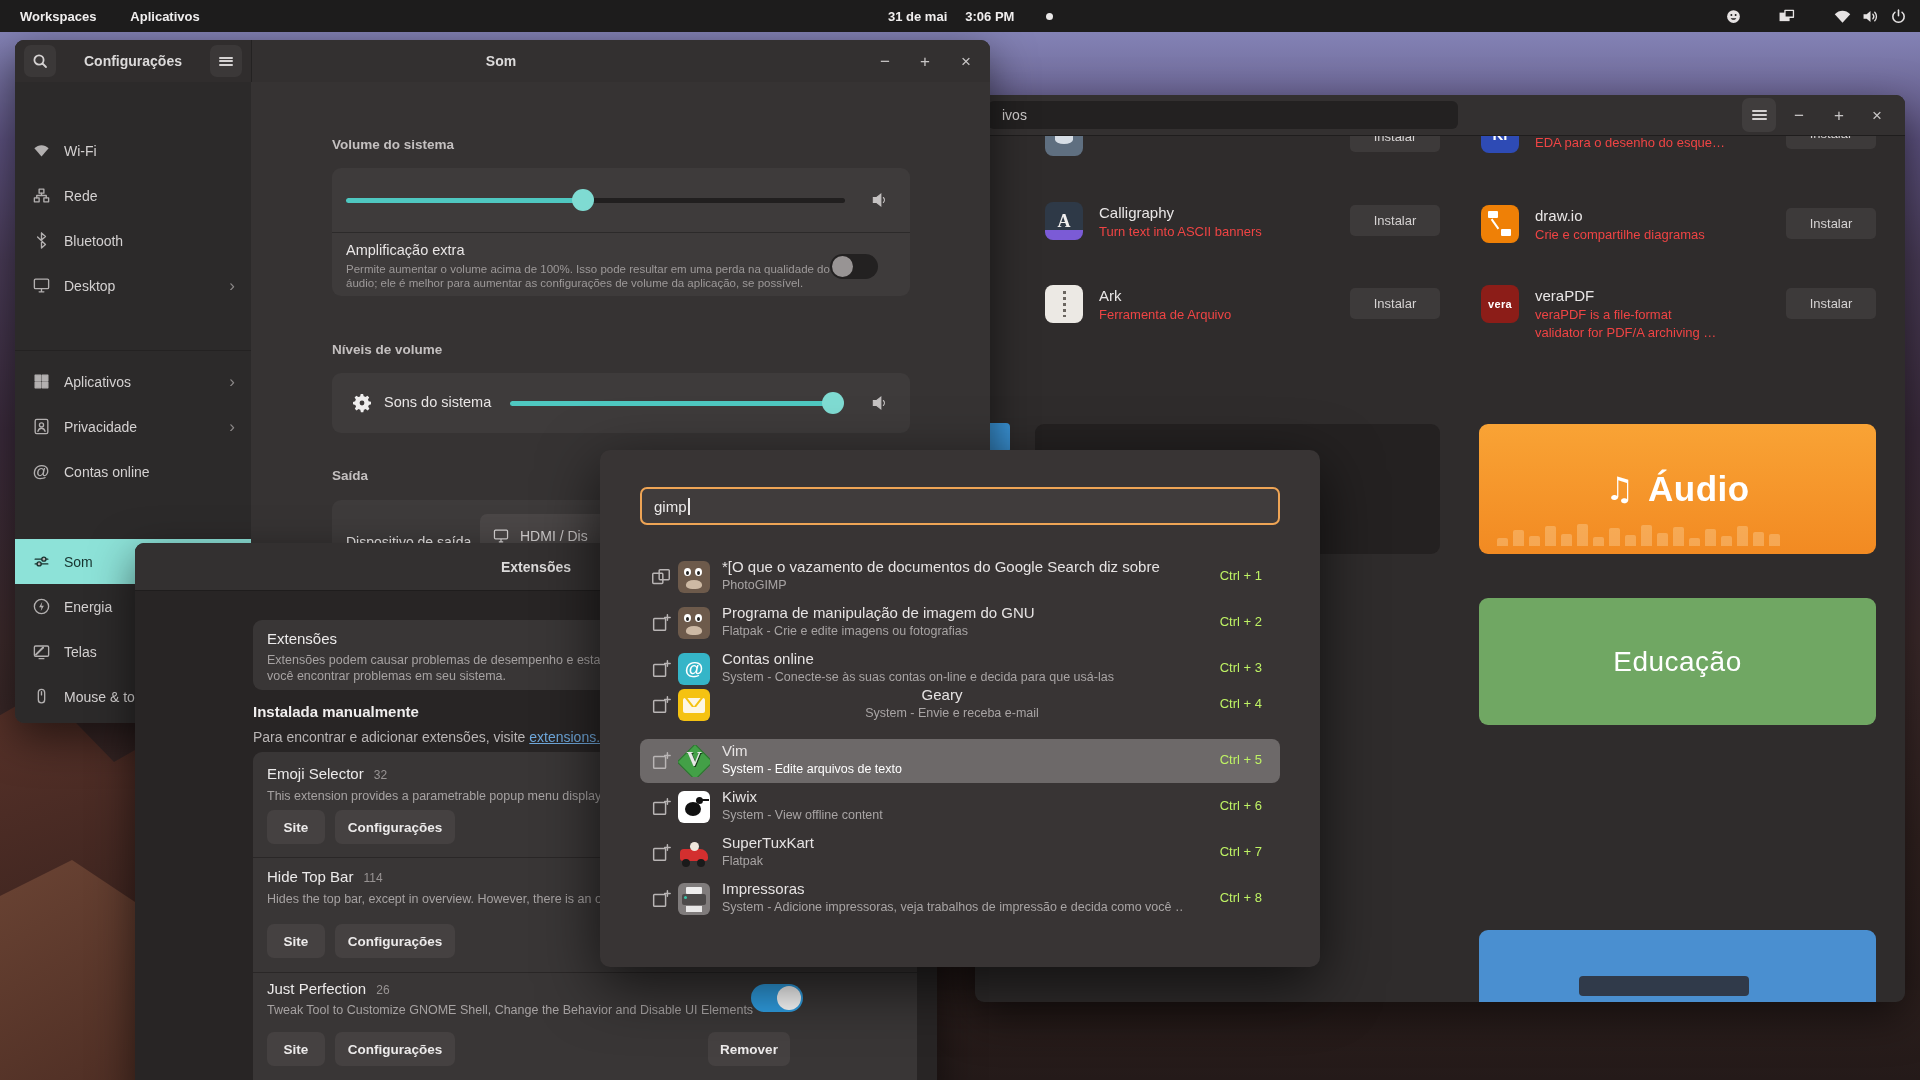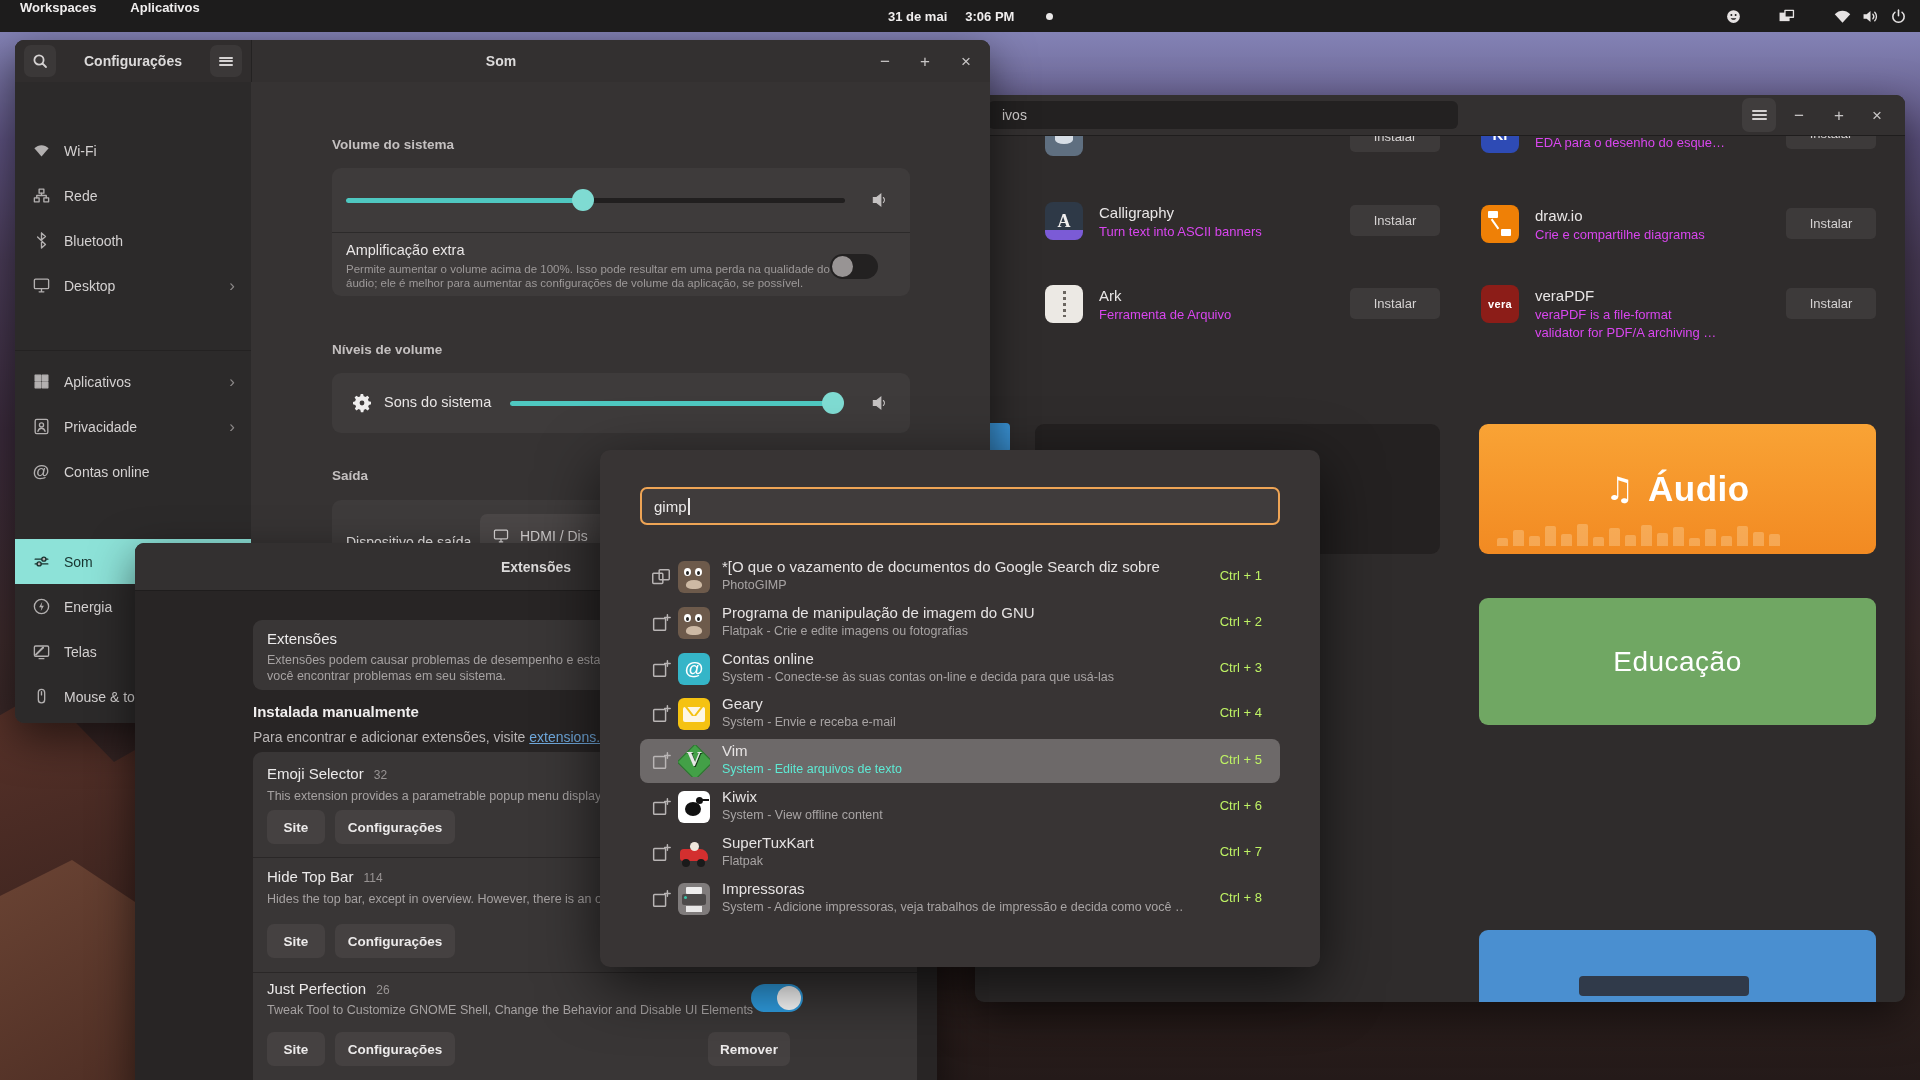--- a/index.html
+++ b/index.html
@@ -9,21 +9,21 @@
     background:linear-gradient(180deg,#8e8fc4 0px,#7a77a8 60px,#5d5280 140px,#4a3c58 260px,#3b2b3c 430px,#3c2a2b 640px,#30211f 840px,#251a19 1080px);
     -webkit-font-smoothing:antialiased;
   }
   .rock{position:absolute}
   .rock-a{left:-40px;top:690px;width:280px;height:400px;background:linear-gradient(160deg,#5a332a,#3c241f 60%,#2e1b18);clip-path:polygon(0 12%,30% 0,55% 18%,80% 8%,100% 30%,100% 100%,0 100%)}
   .rock-b{left:-20px;top:860px;width:230px;height:230px;background:linear-gradient(150deg,#6b4434,#4a2b22);clip-path:polygon(0 20%,40% 0,100% 40%,100% 100%,0 100%)}
   .rock-c{right:0;top:990px;width:1010px;height:90px;background:linear-gradient(180deg,#2c1f1d,#241a19)}
 
   
   #topbar{position:absolute;left:0;top:0;width:1920px;height:32px;background:#1d1c1c;z-index:50;color:#f0eeee;font-size:13px;font-weight:bold}
-  #topbar .tb-left{position:absolute;left:20px;top:0;height:32px;display:flex;align-items:flex-start;gap:34px}
+  #topbar .tb-left{position:absolute;left:20px;top:0;height:32px;display:flex;align-items:center;gap:34px}
   #topbar .tb-center{position:absolute;left:888px;top:0;height:32px;display:flex;align-items:center;gap:18px}
   #topbar .dot{width:7px;height:7px;border-radius:50%;background:#e9e7e7;margin-left:14px}
   #topbar .tb-right{position:absolute;right:12px;top:0;height:32px;display:flex;align-items:center}
   #topbar .tb-right .ticon{width:20px;height:20px;display:flex;align-items:center;justify-content:center}
   #topbar .tb-right svg{stroke:#e6e3e3;fill:none;stroke-width:1.7;stroke-linecap:round;stroke-linejoin:round}
 
   
   .window{position:absolute;border-radius:9px;box-shadow:0 14px 44px rgba(0,0,0,.55);overflow:hidden}
   .titlebar{position:absolute;left:0;top:0;right:0;background:#333030;border-bottom:1px solid #1f1d1d}
   .wc{font-size:17px;color:#c9c6c6;line-height:1}
@@ -33,21 +33,21 @@
   #store{left:975px;top:95px;width:930px;height:907px;background:#2f2c2c;z-index:1}
   #store .titlebar{height:40px;z-index:5}
   #store .search-entry{position:absolute;left:13px;top:6px;width:470px;height:28px;background:#232121;border-radius:6px;color:#d0cdcd;font-size:14px;display:flex;align-items:center;padding-left:14px;box-sizing:border-box}
   #store .menu-btn{position:absolute;left:767px;top:3px;width:34px;height:34px;background:#403d3d;border-radius:7px;display:flex;align-items:center;justify-content:center}
   #store .menu-btn .bar{display:block;width:15px;height:2px;background:#d5d2d2;border-radius:1px;margin:1.6px 0}
   #store .swc{position:absolute;top:0;width:28px;height:40px;display:flex;align-items:center;justify-content:center}
   .srow{position:absolute;height:56px;display:flex;align-items:flex-start}
   .srow .sicon{width:38px;height:38px;border-radius:8px;flex:0 0 38px;display:flex;align-items:center;justify-content:center;font-weight:bold;color:#fff}
   .srow .stext{margin-left:16px;padding-top:1px}
   .srow .sname{font-size:15px;color:#e9e6e6;line-height:20px}
-  .srow .sdesc{font-size:13px;color:#d946ef;line-height:18px}
+  .srow .sdesc{font-size:13px;color:#ef4444;line-height:18px}
   .srow .install{position:absolute;right:0;top:3px;width:90px;height:31px;background:#3d3a3a;border:none;border-radius:5px;color:#d5d2d2;font-size:13px;font-family:inherit}
   .tile{position:absolute;border-radius:9px;color:#fff;display:flex;align-items:center;justify-content:center}
   .tile .tlabel{font-size:35px;font-weight:bold;letter-spacing:.5px}
   #tile-audio .note{font-size:32px;margin-right:14px;font-family:"DejaVu Sans",sans-serif;font-weight:normal}
   #tile-audio .eq{position:absolute;left:18px;bottom:8px;display:flex;align-items:flex-end;gap:5px}
   #tile-audio .eq i{display:block;width:11px;background:rgba(255,240,210,.28);border-radius:2px 2px 0 0}
   #tile-purple .tlabel{position:absolute;left:84px;top:44px;font-weight:normal;font-size:28px}
   #tile-bottomblue .cutmark{position:absolute;left:100px;bottom:6px;width:170px;height:20px;background:#2b2b33;border-radius:4px;opacity:.85}
 
   
@@ -106,21 +106,21 @@
   #popup{position:absolute;left:600px;top:450px;width:720px;height:517px;background:#383434;border-radius:10px;z-index:4;box-shadow:0 18px 60px rgba(0,0,0,.65)}
   #popup .search{position:absolute;left:40px;top:37px;width:640px;height:38px;box-sizing:border-box;background:#403c3c;border:2px solid #eea455;border-radius:7px;display:flex;align-items:center;padding-left:12px;font-size:15px;color:#eceaea}
   #popup .caret{display:inline-block;width:2px;height:17px;background:#e9e7e7;margin-left:1px}
   .prow{position:absolute;left:40px;width:640px;height:44px}
   .prow.sel{background:#6d6969;border-radius:8px}
   .prow .launch{position:absolute;left:10px;top:11px;width:22px;height:22px}
   .prow .launch svg{stroke:#b9b5b5;fill:none;stroke-width:1.6;stroke-linecap:round;stroke-linejoin:round}
   .prow .aicon{position:absolute;left:38px;top:6px;width:32px;height:32px;border-radius:6px;display:flex;align-items:center;justify-content:center;overflow:hidden}
   .prow .ptitle{position:absolute;left:82px;top:3px;width:440px;font-size:15px;color:#e6e3e3;white-space:nowrap;overflow:hidden}
   .prow .psub{position:absolute;left:82px;top:23px;width:460px;font-size:12.5px;color:#a8a4a4;white-space:nowrap;overflow:hidden}
-  .prow.sel .psub{color:#5eead4}
+  .prow.sel .psub{color:#ffffff}
   .prow .pshort{position:absolute;right:18px;top:13px;font-size:13px;color:#bef264}
 
   
   .ai-gimp{background:#6d5a4b;position:relative}
   .ai-gimp .eye{position:absolute;width:7px;height:8px;background:#fff;border-radius:50%;top:7px}
   .ai-gimp .eye:after{content:"";position:absolute;left:2px;top:3px;width:3px;height:4px;background:#222;border-radius:50%}
   .ai-gimp .snout{position:absolute;left:8px;bottom:4px;width:16px;height:9px;background:#cdb9a4;border-radius:50% 50% 40% 40%}
   .ai-accounts{background:#35b5c8;color:#fff;font-weight:bold;font-size:19px}
   .ai-geary{background:#f5c211}
   .ai-geary .env{width:22px;height:15px;background:#fdf6e3;border-radius:2px;position:relative;overflow:hidden}
@@ -541,21 +541,21 @@
       <div class="prow" style="top: 197px;">
         <span class="launch"><svg width="22" height="22" viewBox="0 0 24 24">
             <rect x="4" y="7" width="13" height="13" rx="1"></rect>
             <path d="M19 3v6M16 6h6"></path>
           </svg></span>
         <div class="aicon ai-accounts">@</div>
         <div class="ptitle">Contas online</div>
         <div class="psub">System - Conecte-se às suas contas on-line e decida para que usá-las</div>
         <div class="pshort">Ctrl + 3</div>
       </div>
-      <div class="prow" style="top: 242px;">
+      <div class="prow" style="top: 233px; text-align: center;">
         <span class="launch"><svg width="22" height="22" viewBox="0 0 24 24">
             <rect x="4" y="7" width="13" height="13" rx="1"></rect>
             <path d="M19 3v6M16 6h6"></path>
           </svg></span>
         <div class="aicon ai-geary">
           <span class="env"></span>
         </div>
         <div class="ptitle">Geary</div>
         <div class="psub">System - Envie e receba e-mail</div>
         <div class="pshort">Ctrl + 4</div>

